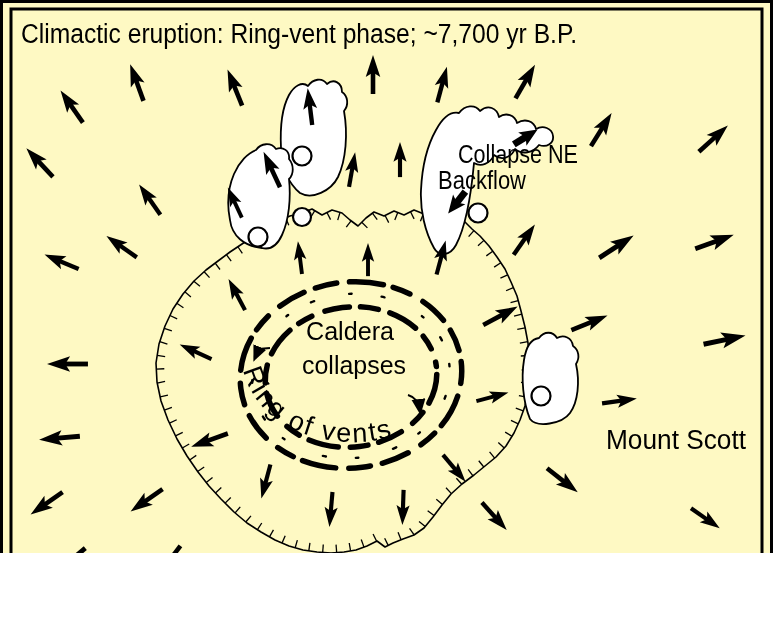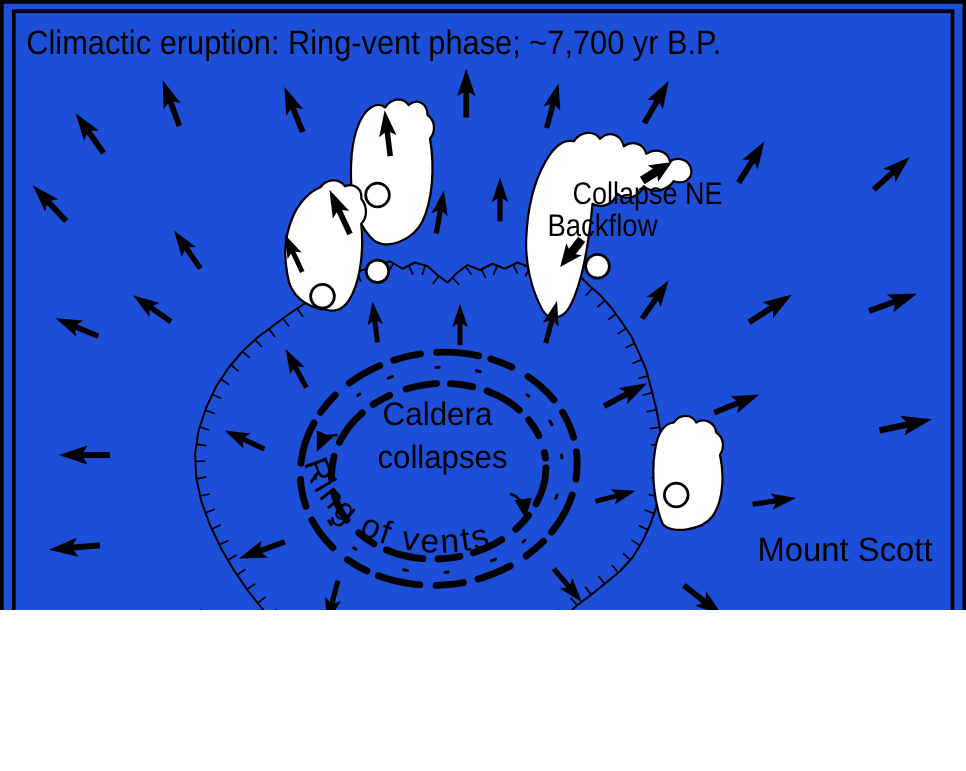--- a/index.html
+++ b/index.html
@@ -1,16 +1,16 @@
 <!DOCTYPE html>
 <html><head>
 <meta charset="utf-8">
 <style>
   html,body{margin:0;padding:0;background:#ffffff;}
-  #figure-wrap{position:relative;width:773px;height:488px;background:#1d4ed8;overflow:hidden;}
+  #figure-wrap{position:relative;width:773px;height:553px;background:#fef9c3;overflow:hidden;}
   svg{display:block;}
   text, textPath{
     font-family:"Liberation Sans", sans-serif;
     fill:#000000;
   }
   .rim-line{fill:none;stroke:#000;stroke-width:1.6;stroke-linejoin:round;}
   .hachure{stroke:#000;stroke-width:1.3;}
   .lobe{fill:#ffffff;stroke:#000;stroke-width:1.8;stroke-linejoin:round;}
   .vent{fill:#ffffff;stroke:#000;stroke-width:2.2;}
   .ring{fill:none;stroke:#000;stroke-width:5.5;stroke-linecap:round;}

